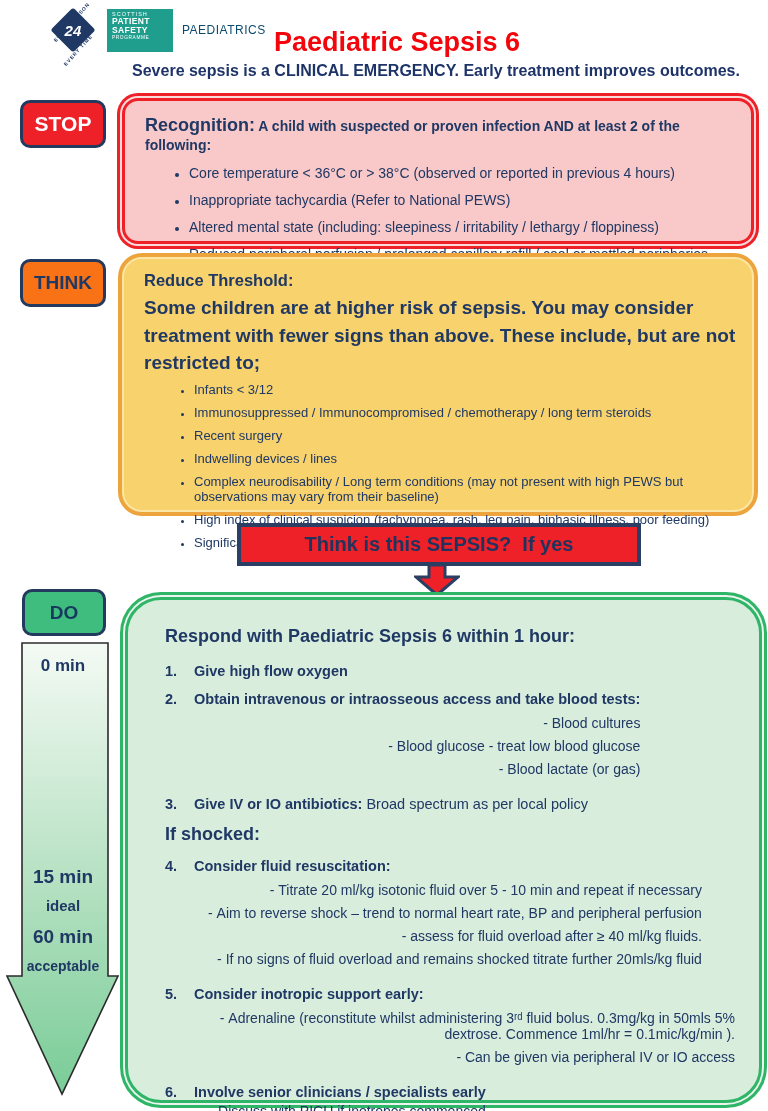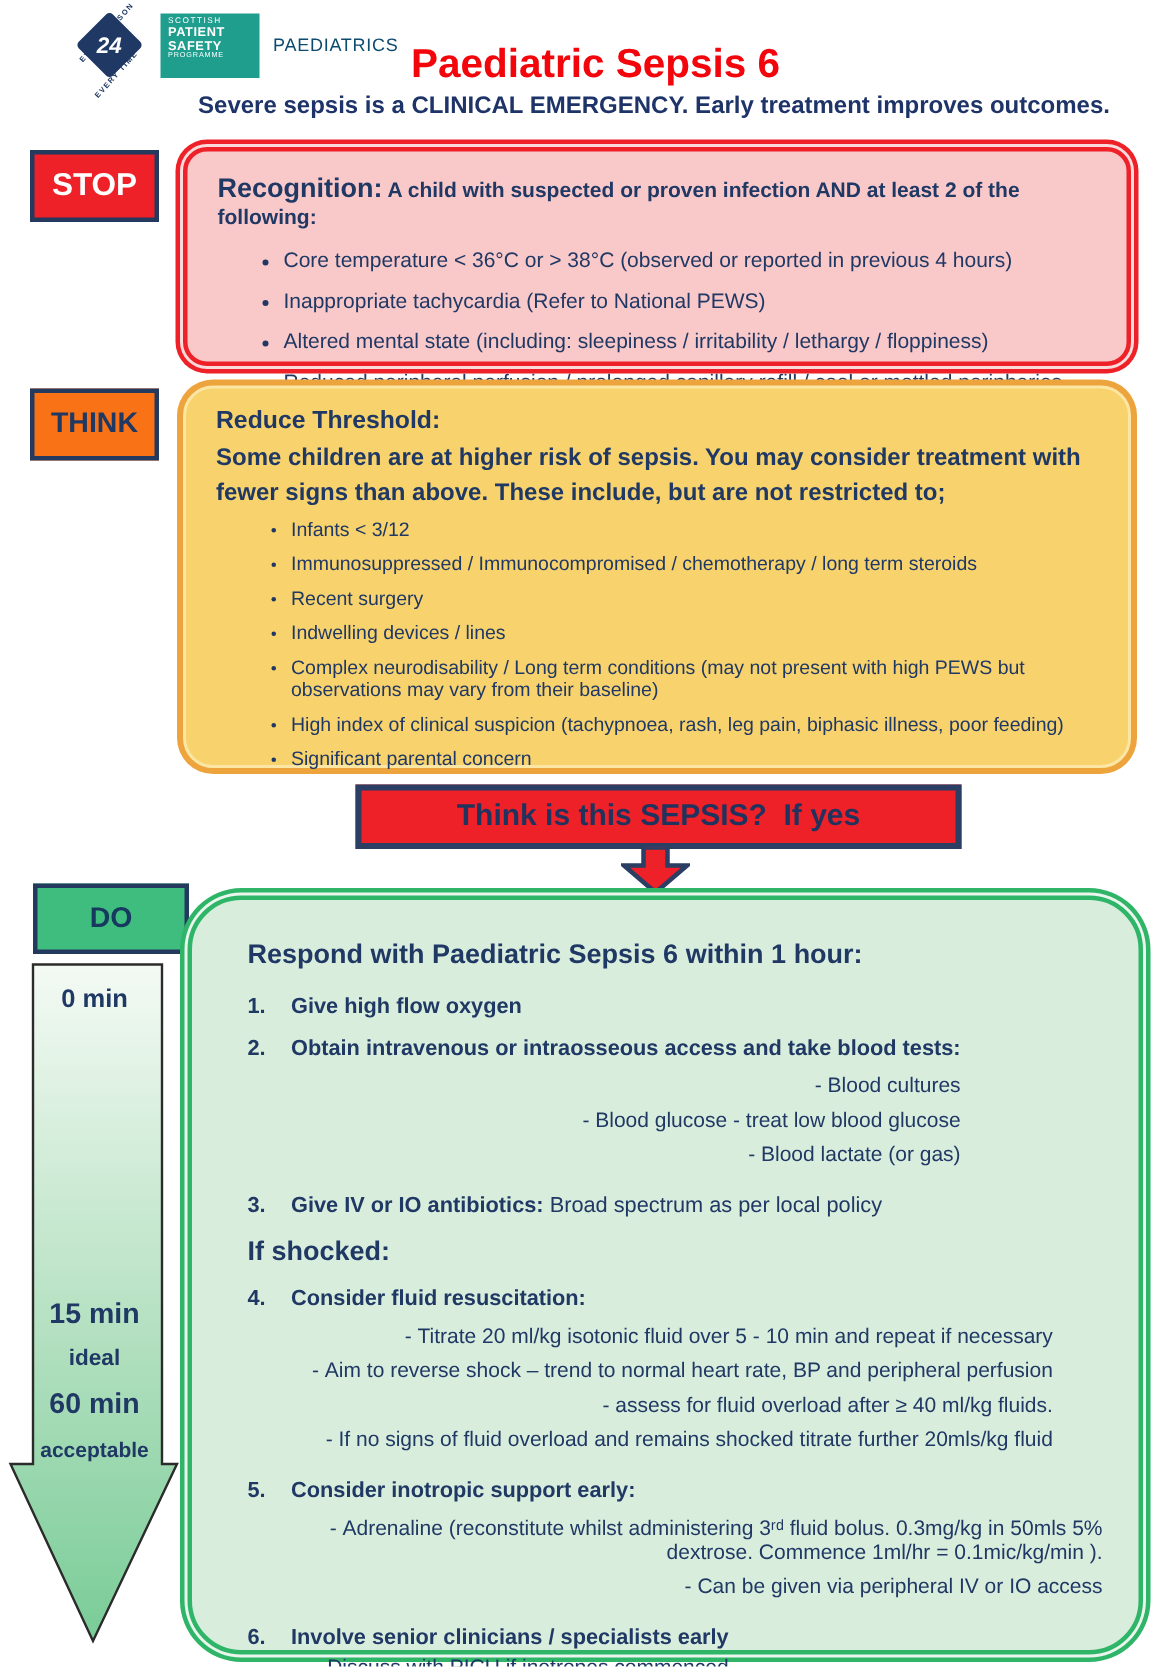--- a/index.html
+++ b/index.html
@@ -24,43 +24,43 @@
   .spsp-block .l4 { font-size:4.8px; letter-spacing:0.6px; display:block; }
   .logo-dept { color:#0c4a6e; font-size:12px; letter-spacing:0.5px; }
 
   .page-title { position:absolute; left:26px; right:0; top:27px; text-align:center;
                 color:#f2060b; font-size:27px; font-weight:bold; }
   .page-subtitle { position:absolute; left:104px; right:0; top:62px; text-align:center;
                    color:#1e3468; font-size:16px; font-weight:bold; }
 
   
   .pill { position:absolute; display:flex; align-items:center; justify-content:center;
-          border:3px solid #24395e; border-radius:0; font-weight:bold; }
+          border:3px solid #24395e; border-radius:10px; font-weight:bold; }
   .pill-stop { left:20px; top:100px; width:86px; height:48px; background:#ee2028; color:#ffffff; font-size:21px; }
   .pill-think { left:20px; top:259px; width:86px; height:48px; background:#f97316; color:#1f3864; font-size:19px; }
-  .pill-do { left:22px; top:589px; width:104px; height:47px; background:#3ebd7e; color:#17395f; font-size:19px; }
+  .pill-do { left:22px; top:589px; width:84px; height:47px; background:#3ebd7e; color:#17395f; font-size:19px; }
 
   
   .stop-box { position:absolute; left:122px; top:98px; width:632px; height:146px;
               background:#f9c8c9; border:3px solid #ee2028; border-radius:16px;
               box-shadow:0 0 0 2px #fadadb, 0 0 0 5px #ee2028;
               padding:14px 16px 0 20px; }
   .rec-head .big { font-size:18px; font-weight:bold; }
   .rec-head .small { font-size:14px; font-weight:bold; }
   .stop-box ul { margin:11px 0 0 0; padding-left:44px; }
   .stop-box li { font-size:14px; margin-bottom:11px; }
   .stop-box li::marker { color:#1f3864; font-size:12px; }
 
   
   .think-box { position:absolute; left:122px; top:257px; width:632px; height:255px;
                background:#f8d26c; border:2px solid #fbe6a3; border-radius:20px;
                box-shadow:0 0 0 4px #eda43c;
                padding:12px 14px 0 20px; }
   .think-head { font-size:16.5px; font-weight:bold; margin-bottom:4px; }
-  .think-intro { font-size:16px; font-weight:bold; line-height:1.45; margin-bottom:5px; }
+  .think-intro { font-size:19px; font-weight:bold; line-height:1.45; margin-bottom:5px; }
   .think-box ul { margin:0; padding-left:50px; }
   .think-box li { font-size:13px; margin-bottom:8px; padding-right:20px; }
   .think-box li::marker { color:#1f3864; font-size:11px; }
 
   
   .banner { position:absolute; left:237px; top:523px; width:404px; height:43px;
             background:#ee2028; border:4px solid #2a3f63; display:flex; align-items:center; justify-content:center;
             color:#1f335e; font-size:20px; font-weight:bold; white-space:pre; }
   .banner-arrow { position:absolute; left:414px; top:565px; }
 

